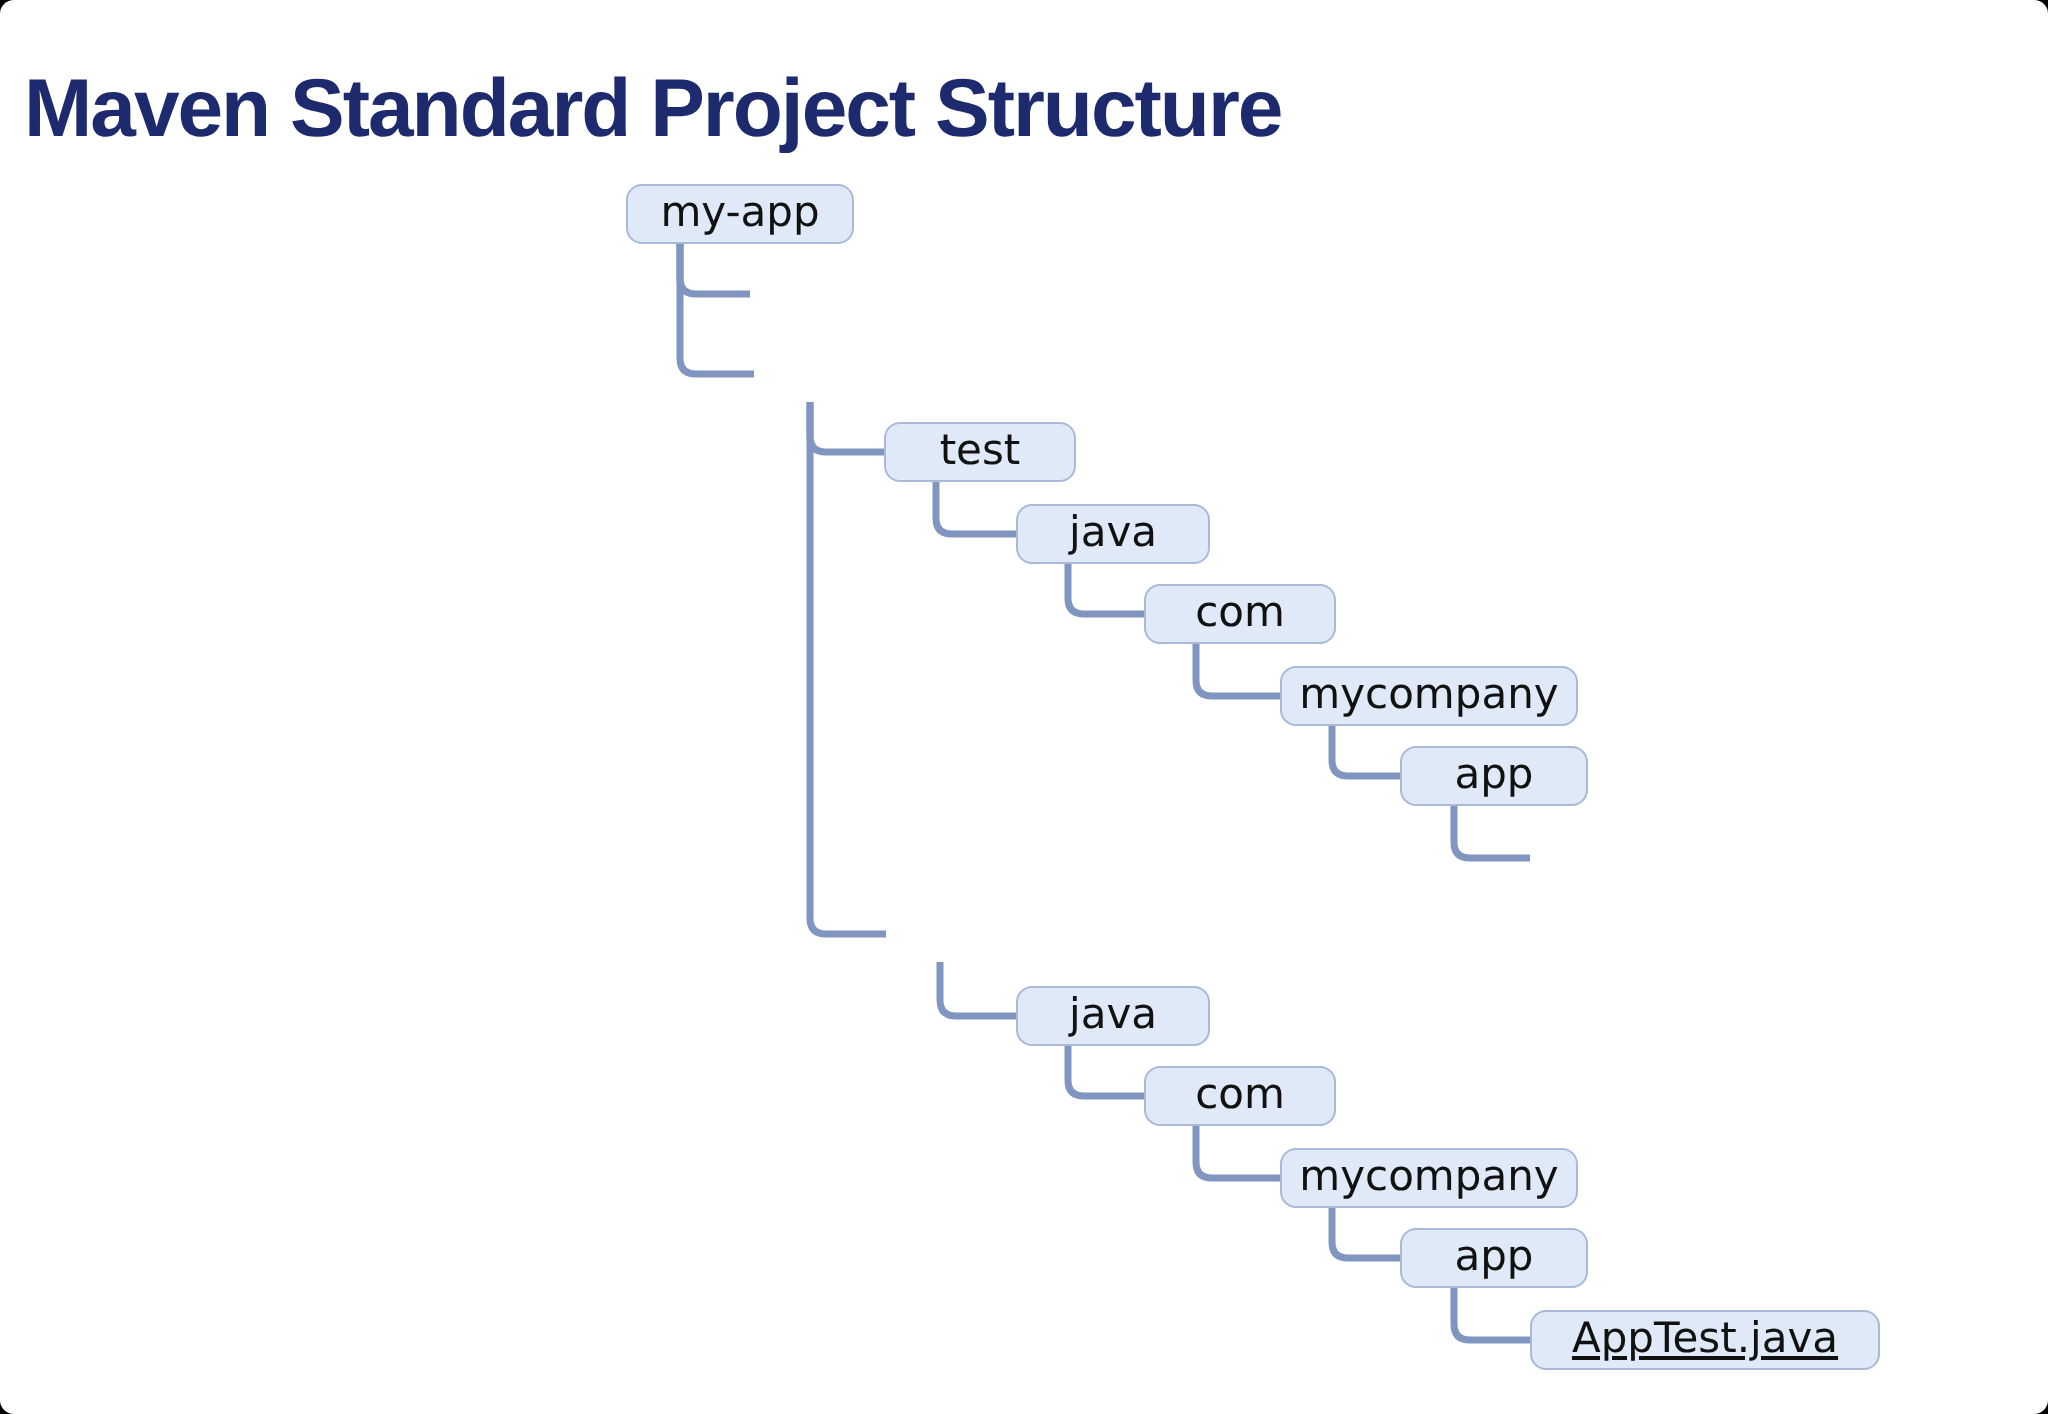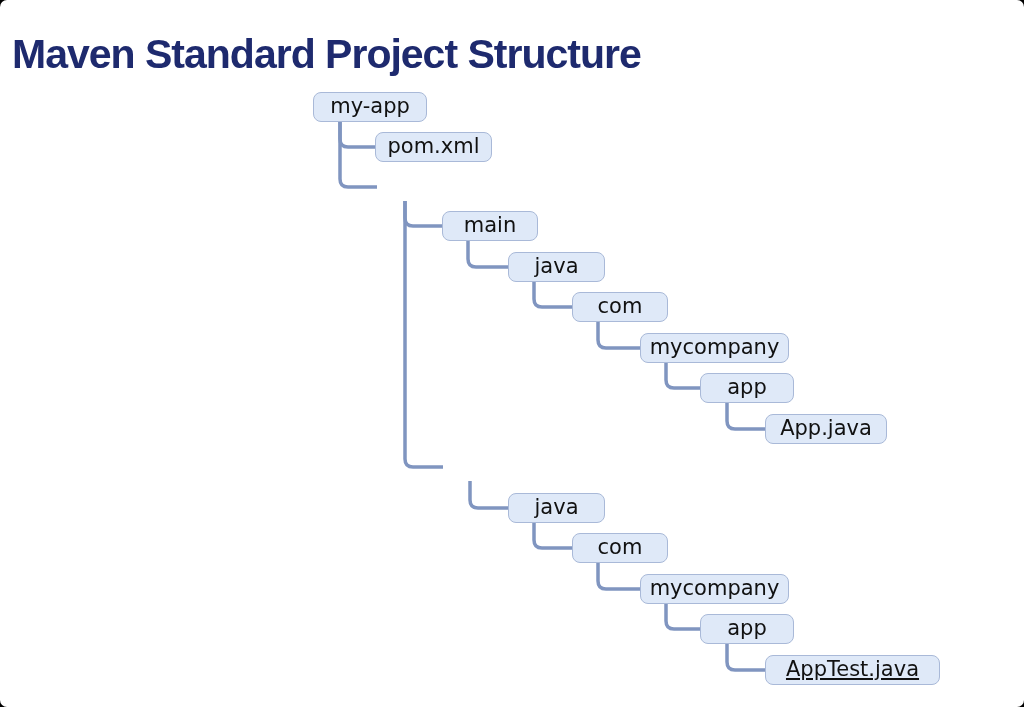--- a/index.html
+++ b/index.html
@@ -82,27 +82,25 @@
       <path d="M666,362 V380 Q666,388 674,388 H700"></path>
       <path d="M727,402 V421 Q727,429 735,429 H765"></path>
       <path d="M470,481 V500 Q470,508 478,508 H508"></path>
       <path d="M534,522 V540 Q534,548 542,548 H572"></path>
       <path d="M598,562 V581 Q598,589 606,589 H640"></path>
       <path d="M666,603 V621 Q666,629 674,629 H700"></path>
       <path d="M727,643 V662 Q727,670 735,670 H765"></path>
     </svg>
 
     <div class="node" style="left:313px; top:92px;  width:114px;">my-app</div>
-    <div class="node" style="left:375px; top:132px; width:117px;">pom.xml</div>
-    <div class="node" style="left:442px; top:211px; width:96px;">main</div>
+    <div class="node" style="left:442px; top:211px; width:96px;">test</div>
     <div class="node" style="left:508px; top:252px; width:97px;">java</div>
     <div class="node" style="left:572px; top:292px; width:96px;">com</div>
     <div class="node" style="left:640px; top:333px; width:149px;">mycompany</div>
     <div class="node" style="left:700px; top:373px; width:94px;">app</div>
-    <div class="node" style="left:765px; top:414px; width:122px;">App.java</div>
     <div class="node" style="left:508px; top:493px; width:97px;">java</div>
     <div class="node" style="left:572px; top:533px; width:96px;">com</div>
     <div class="node" style="left:640px; top:574px; width:149px;">mycompany</div>
     <div class="node" style="left:700px; top:614px; width:94px;">app</div>
     <div class="node" style="left:765px; top:655px; width:175px;text-decoration:underline;">AppTest.java</div>
 
   </div>
 </div>
 
 </body></html>

